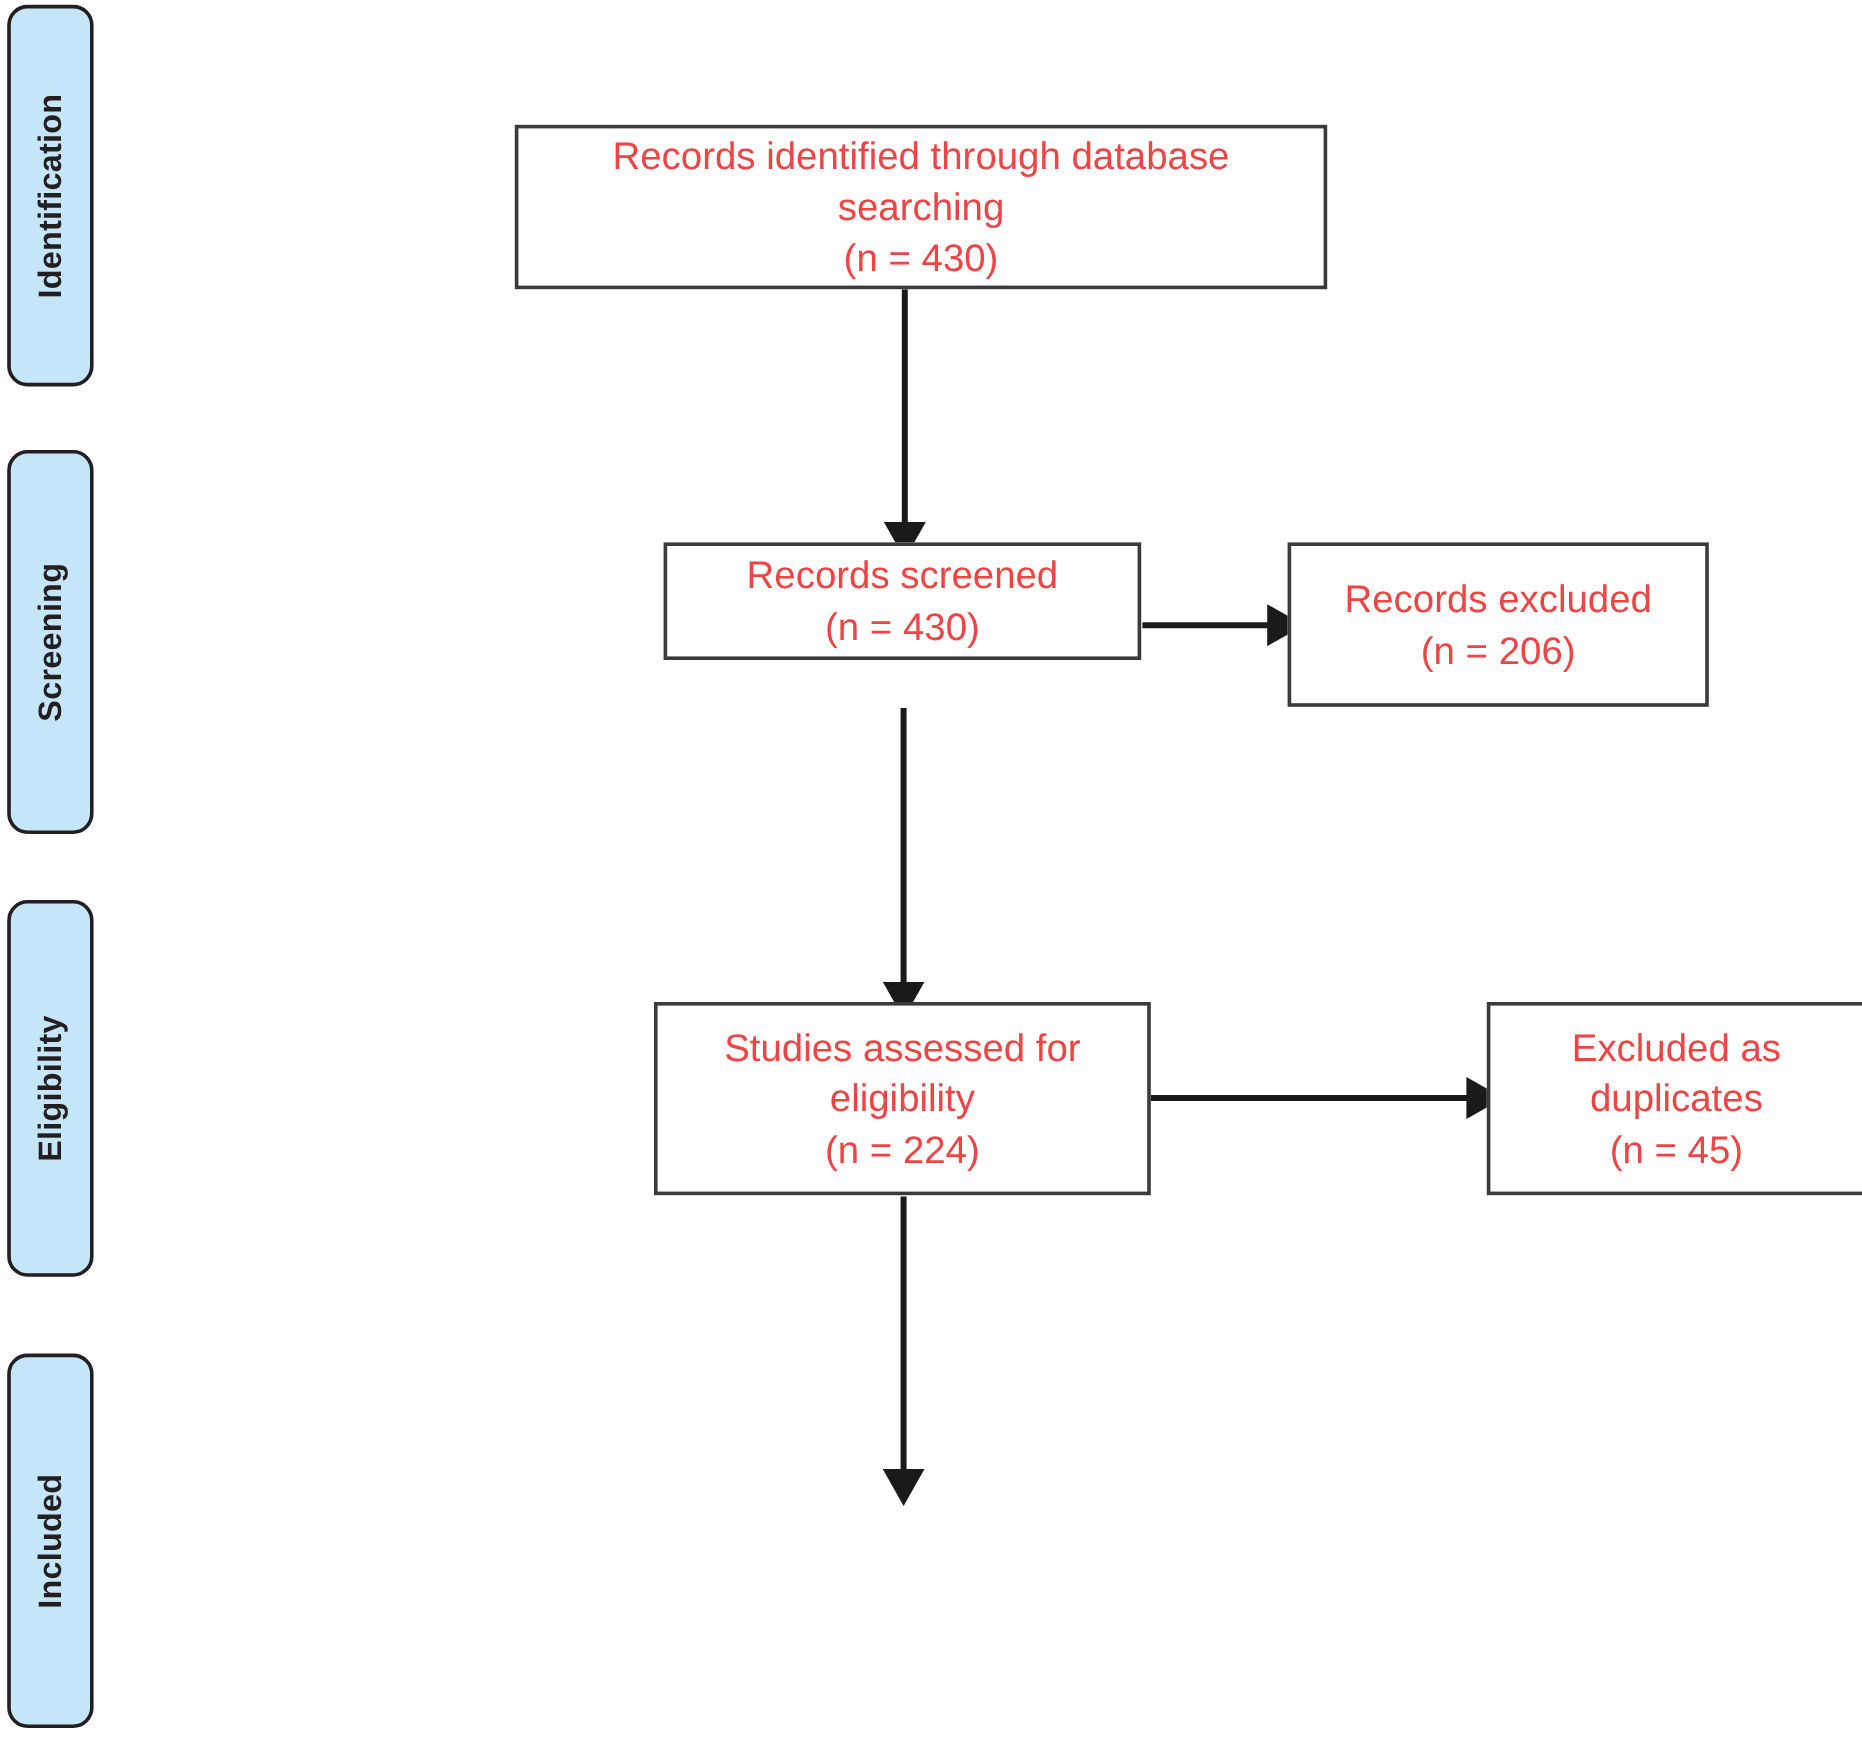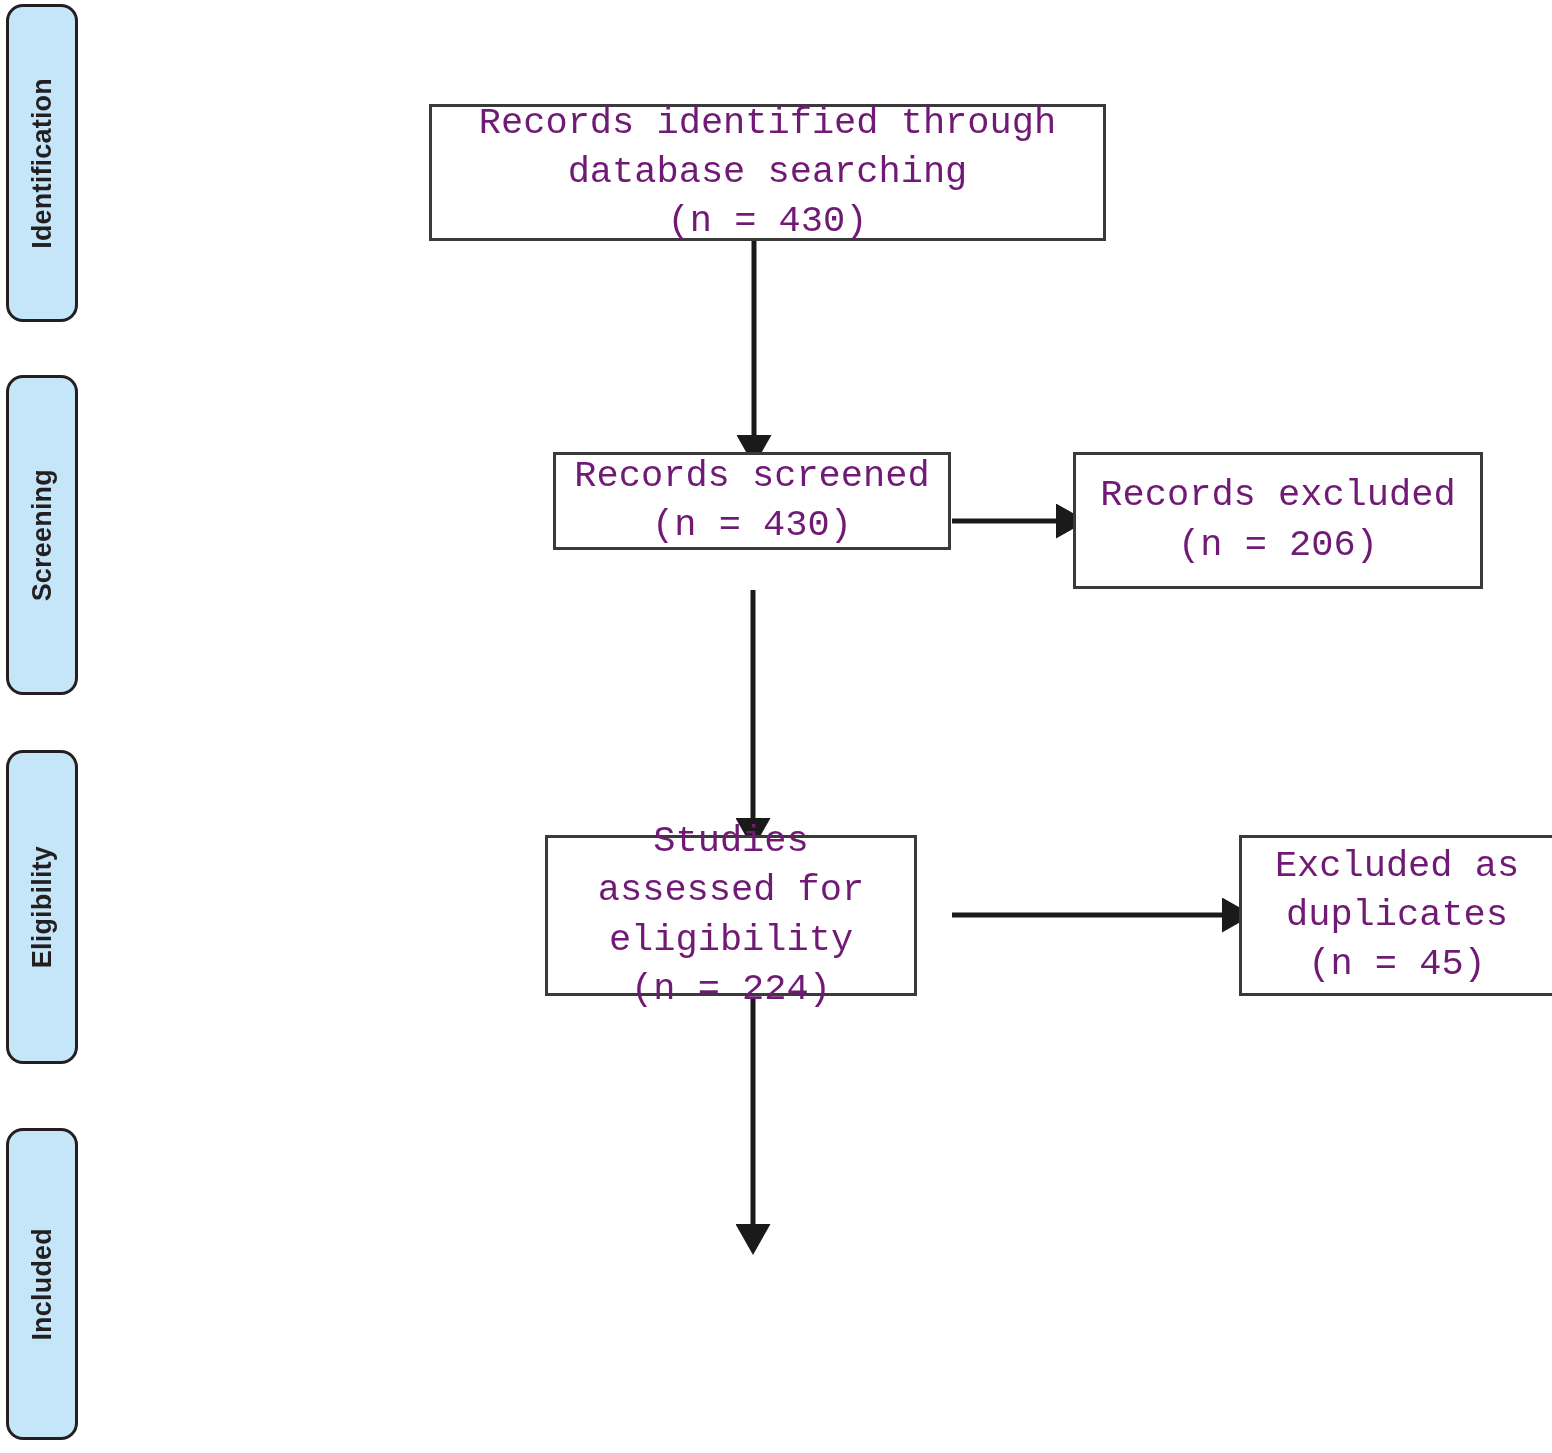--- a/index.html
+++ b/index.html
@@ -57,31 +57,30 @@
     position: absolute;
     background: #ffffff;
     border: 3px solid #3a3a3a;
     display: flex;
     align-items: center;
     justify-content: center;
     text-align: center;
     padding: 6px 10px;
   }
   .flow-box .box-text {
-    font-size: 37px;
+    font-size: 32px;
     line-height: 1.33;
-    color: #701a75;
+    color: #ef4444;
     white-space: pre-line;
-    font-family: Liberation Mono, monospace;
   }
 
   #box-identified  { left: 429px;  top: 104px;  width: 677px; height: 137px; }
   #box-screened    { left: 553px;  top: 452px;  width: 398px; height: 98px; }
-  #box-excluded    { left: 1073px; top: 452px;  width: 410px; height: 137px; }
-  #box-eligibility { left: 545px;  top: 835px;  width: 372px; height: 161px; }
+  #box-excluded    { left: 1073px; top: 452px;  width: 351px; height: 137px; }
+  #box-eligibility { left: 545px;  top: 835px;  width: 414px; height: 161px; }
   #box-duplicates  { left: 1239px; top: 835px;  width: 316px; height: 161px; }
   #box-included    { left: 550px;  top: 1241px; width: 406px; height: 165px; }
 
   
   #connectors {
     position: absolute;
     left: 0; top: 0;
     width: 1552px;
     height: 1453px;
     pointer-events: none;

